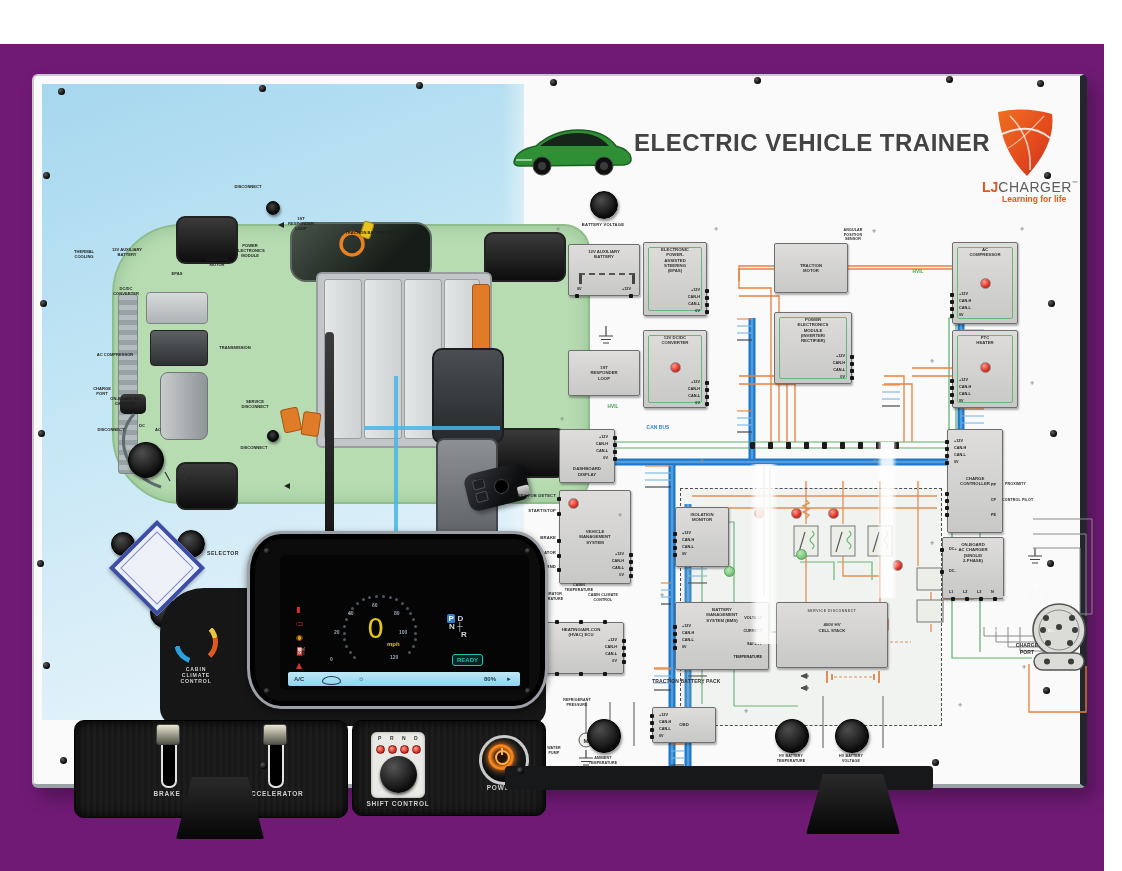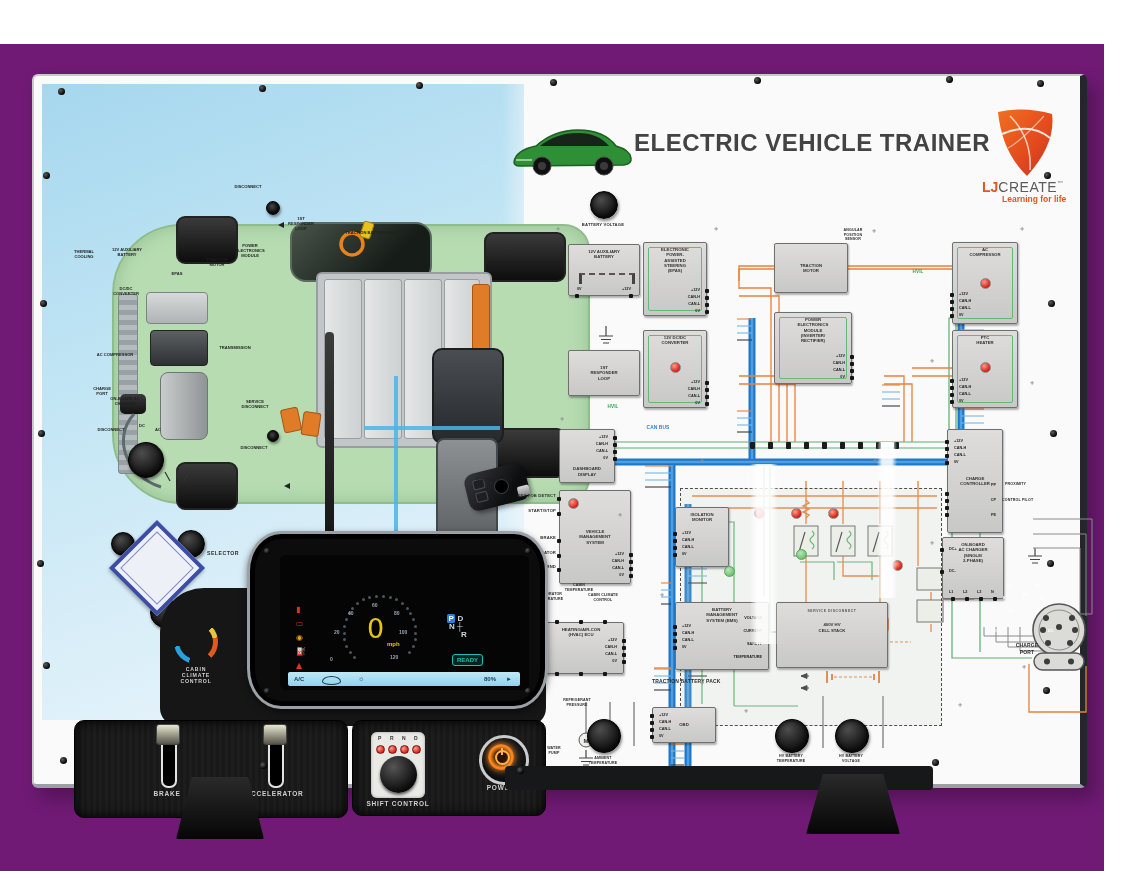--- a/index.html
+++ b/index.html
@@ -131,21 +131,21 @@
             <stop offset=".6" stop-color="#e3491d"></stop>
             <stop offset="1" stop-color="#c23321"></stop>
       </linearGradient>
         </defs>
       <path d="M8 8 Q35 2 62 10 Q66 40 37 72 Q12 48 8 8 Z" fill="url(#shl)"></path>
       <path d="M12 30 Q40 18 60 34" stroke="rgba(255,255,255,.85)" stroke-width="2" fill="none"></path>
       <path d="M20 12 Q42 34 40 66" stroke="rgba(255,255,255,.7)" stroke-width="1.6" fill="none"></path>
       <path d="M54 12 Q30 38 18 44" stroke="rgba(255,255,255,.55)" stroke-width="1.2" fill="none"></path>
     </svg>
     <div id="logo-text">
-      <span class="lj">LJ</span><span class="cr">CREATE</span><span class="tm">™</span>
+      <span class="lj">LJ</span><span class="cr">CHARGER</span><span class="tm">™</span>
     </div>
     <div id="logo-tag">Learning for life</div>
 
     <div id="chassis"></div>
     <div class="wheel" style="left:142px;top:140px;width:58px;height:44px"></div>
     <div class="wheel" style="left:142px;top:386px;width:58px;height:44px"></div>
     <div class="wheel" style="left:450px;top:156px;width:78px;height:46px"></div>
     <div class="wheel" style="left:450px;top:352px;width:78px;height:46px"></div>
     <div class="carpart" style="left:256px;top:146px;width:138px;height:56px;background:linear-gradient(135deg,#48544a,#161c17 70%);border-radius:16px;border:2px solid #5d6a60"></div>
     <div class="carpart" style="left:282px;top:196px;width:172px;height:172px;background:#c2c6c8;border:2px solid #989ea0;border-radius:6px"></div>

